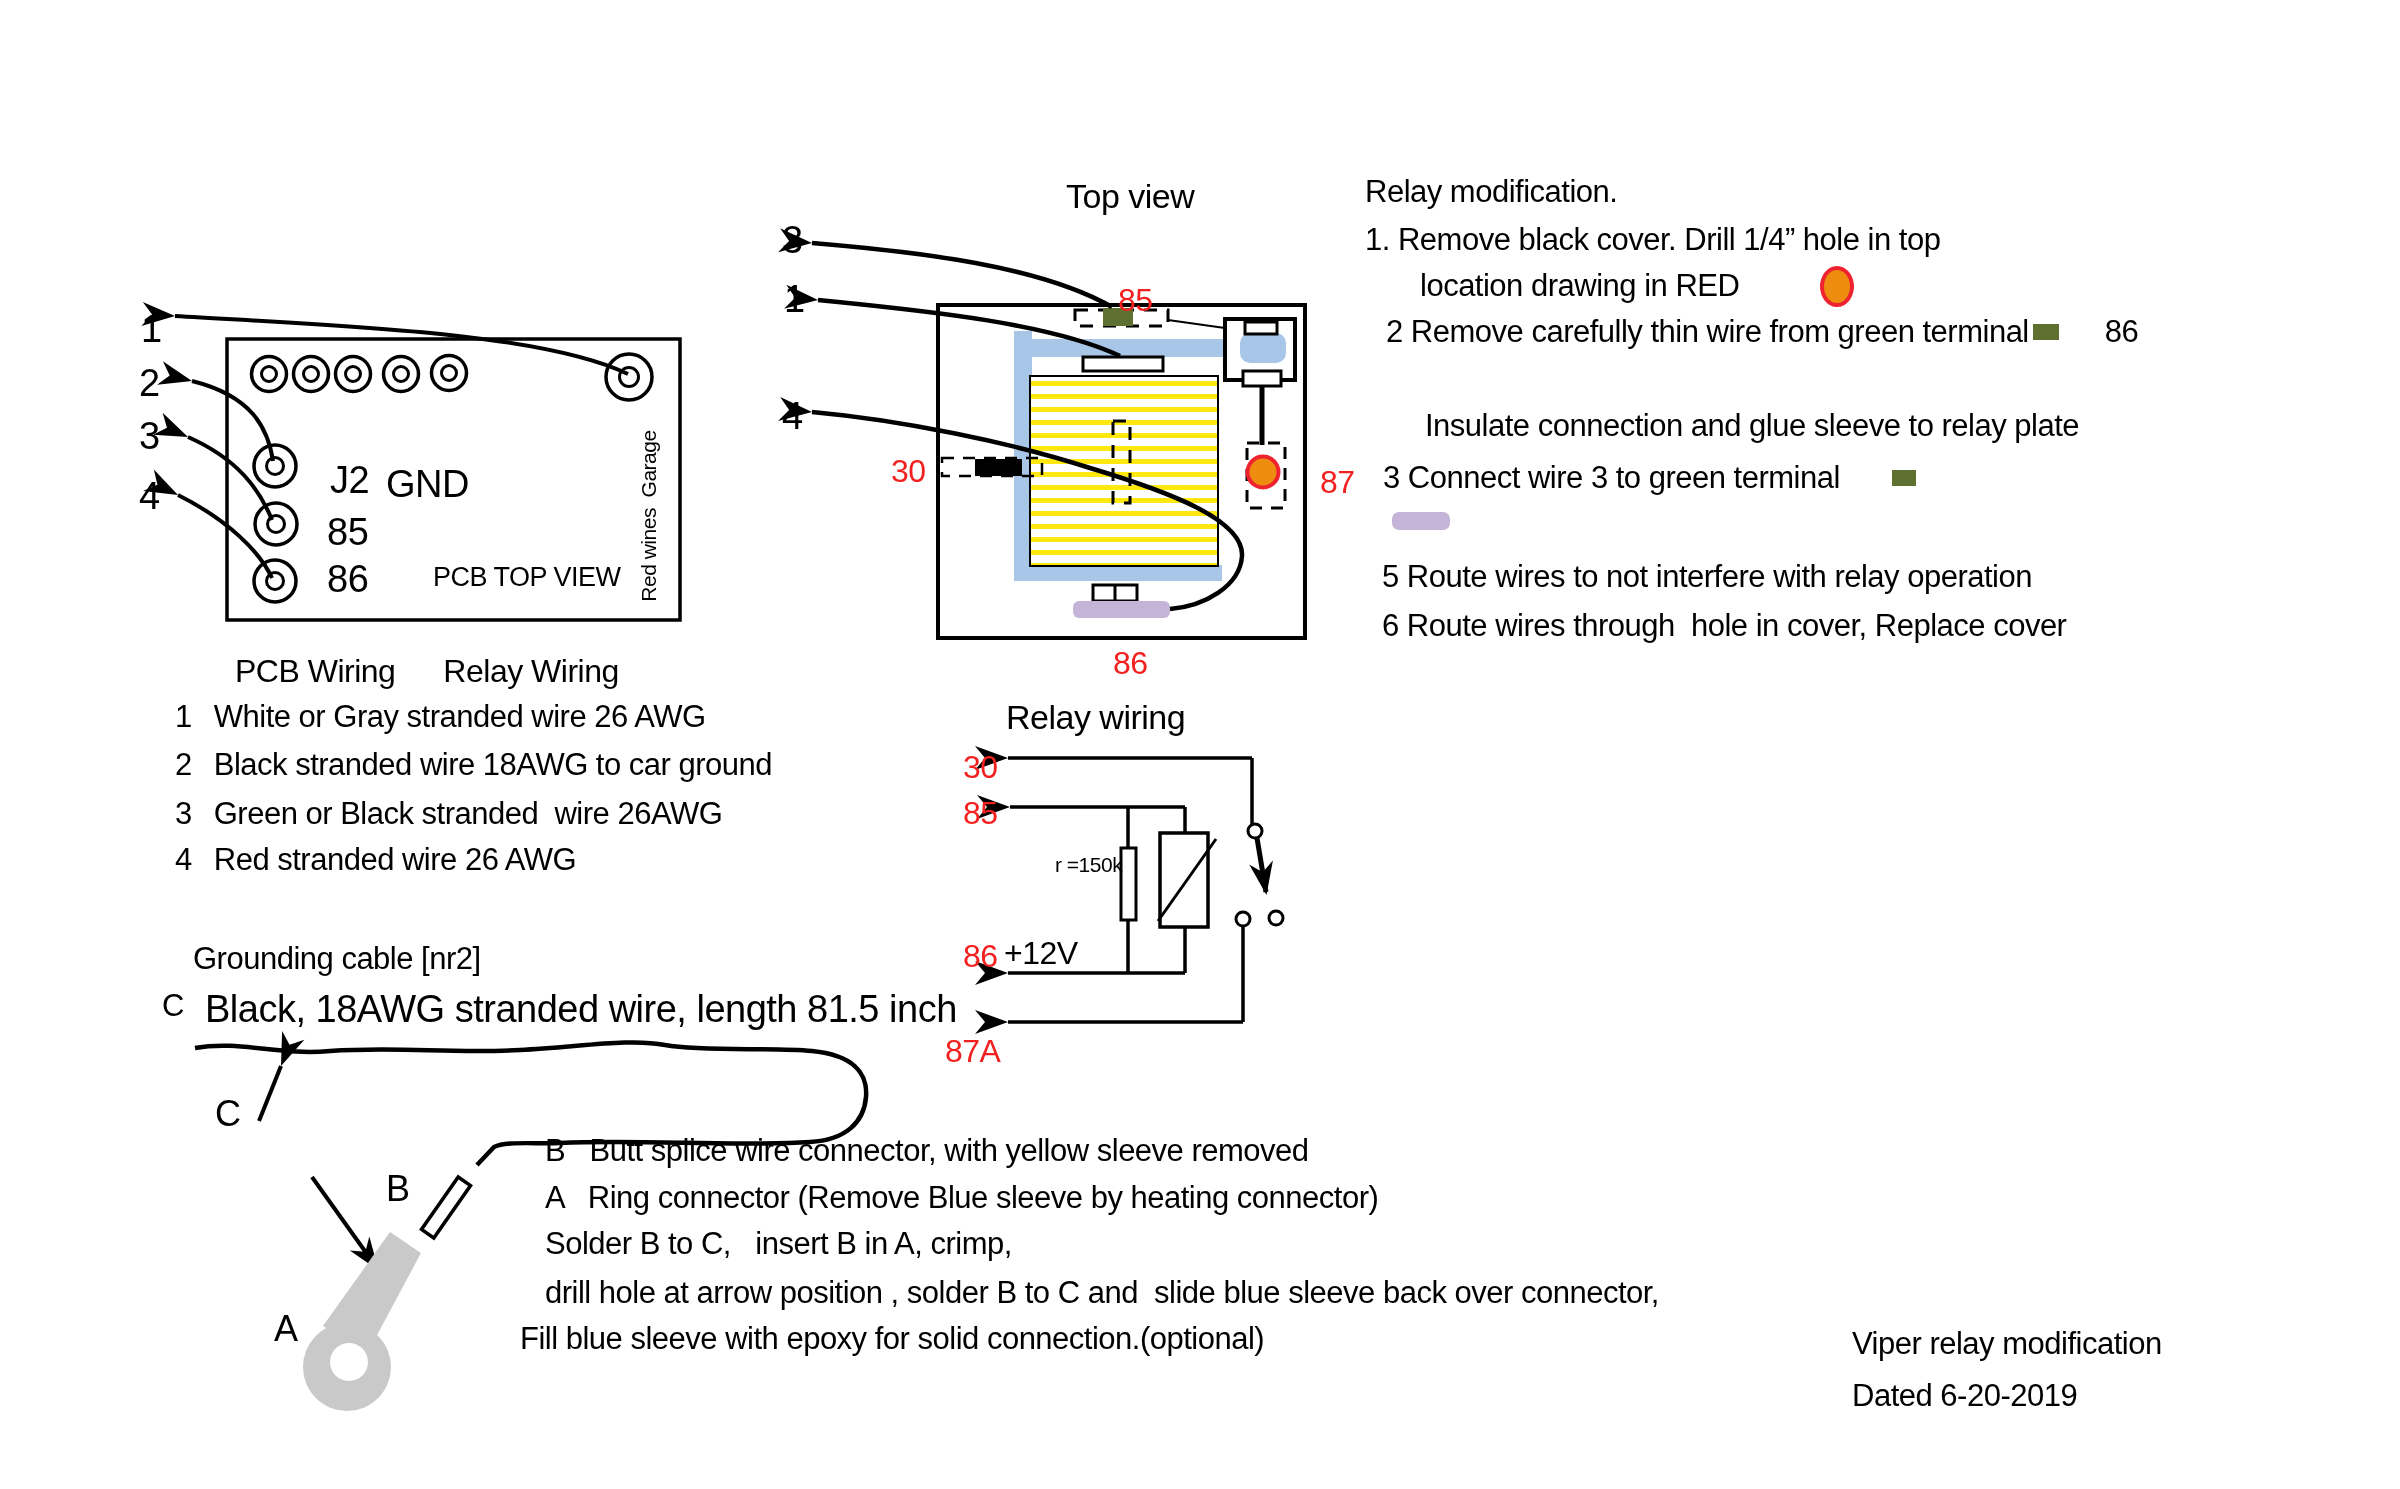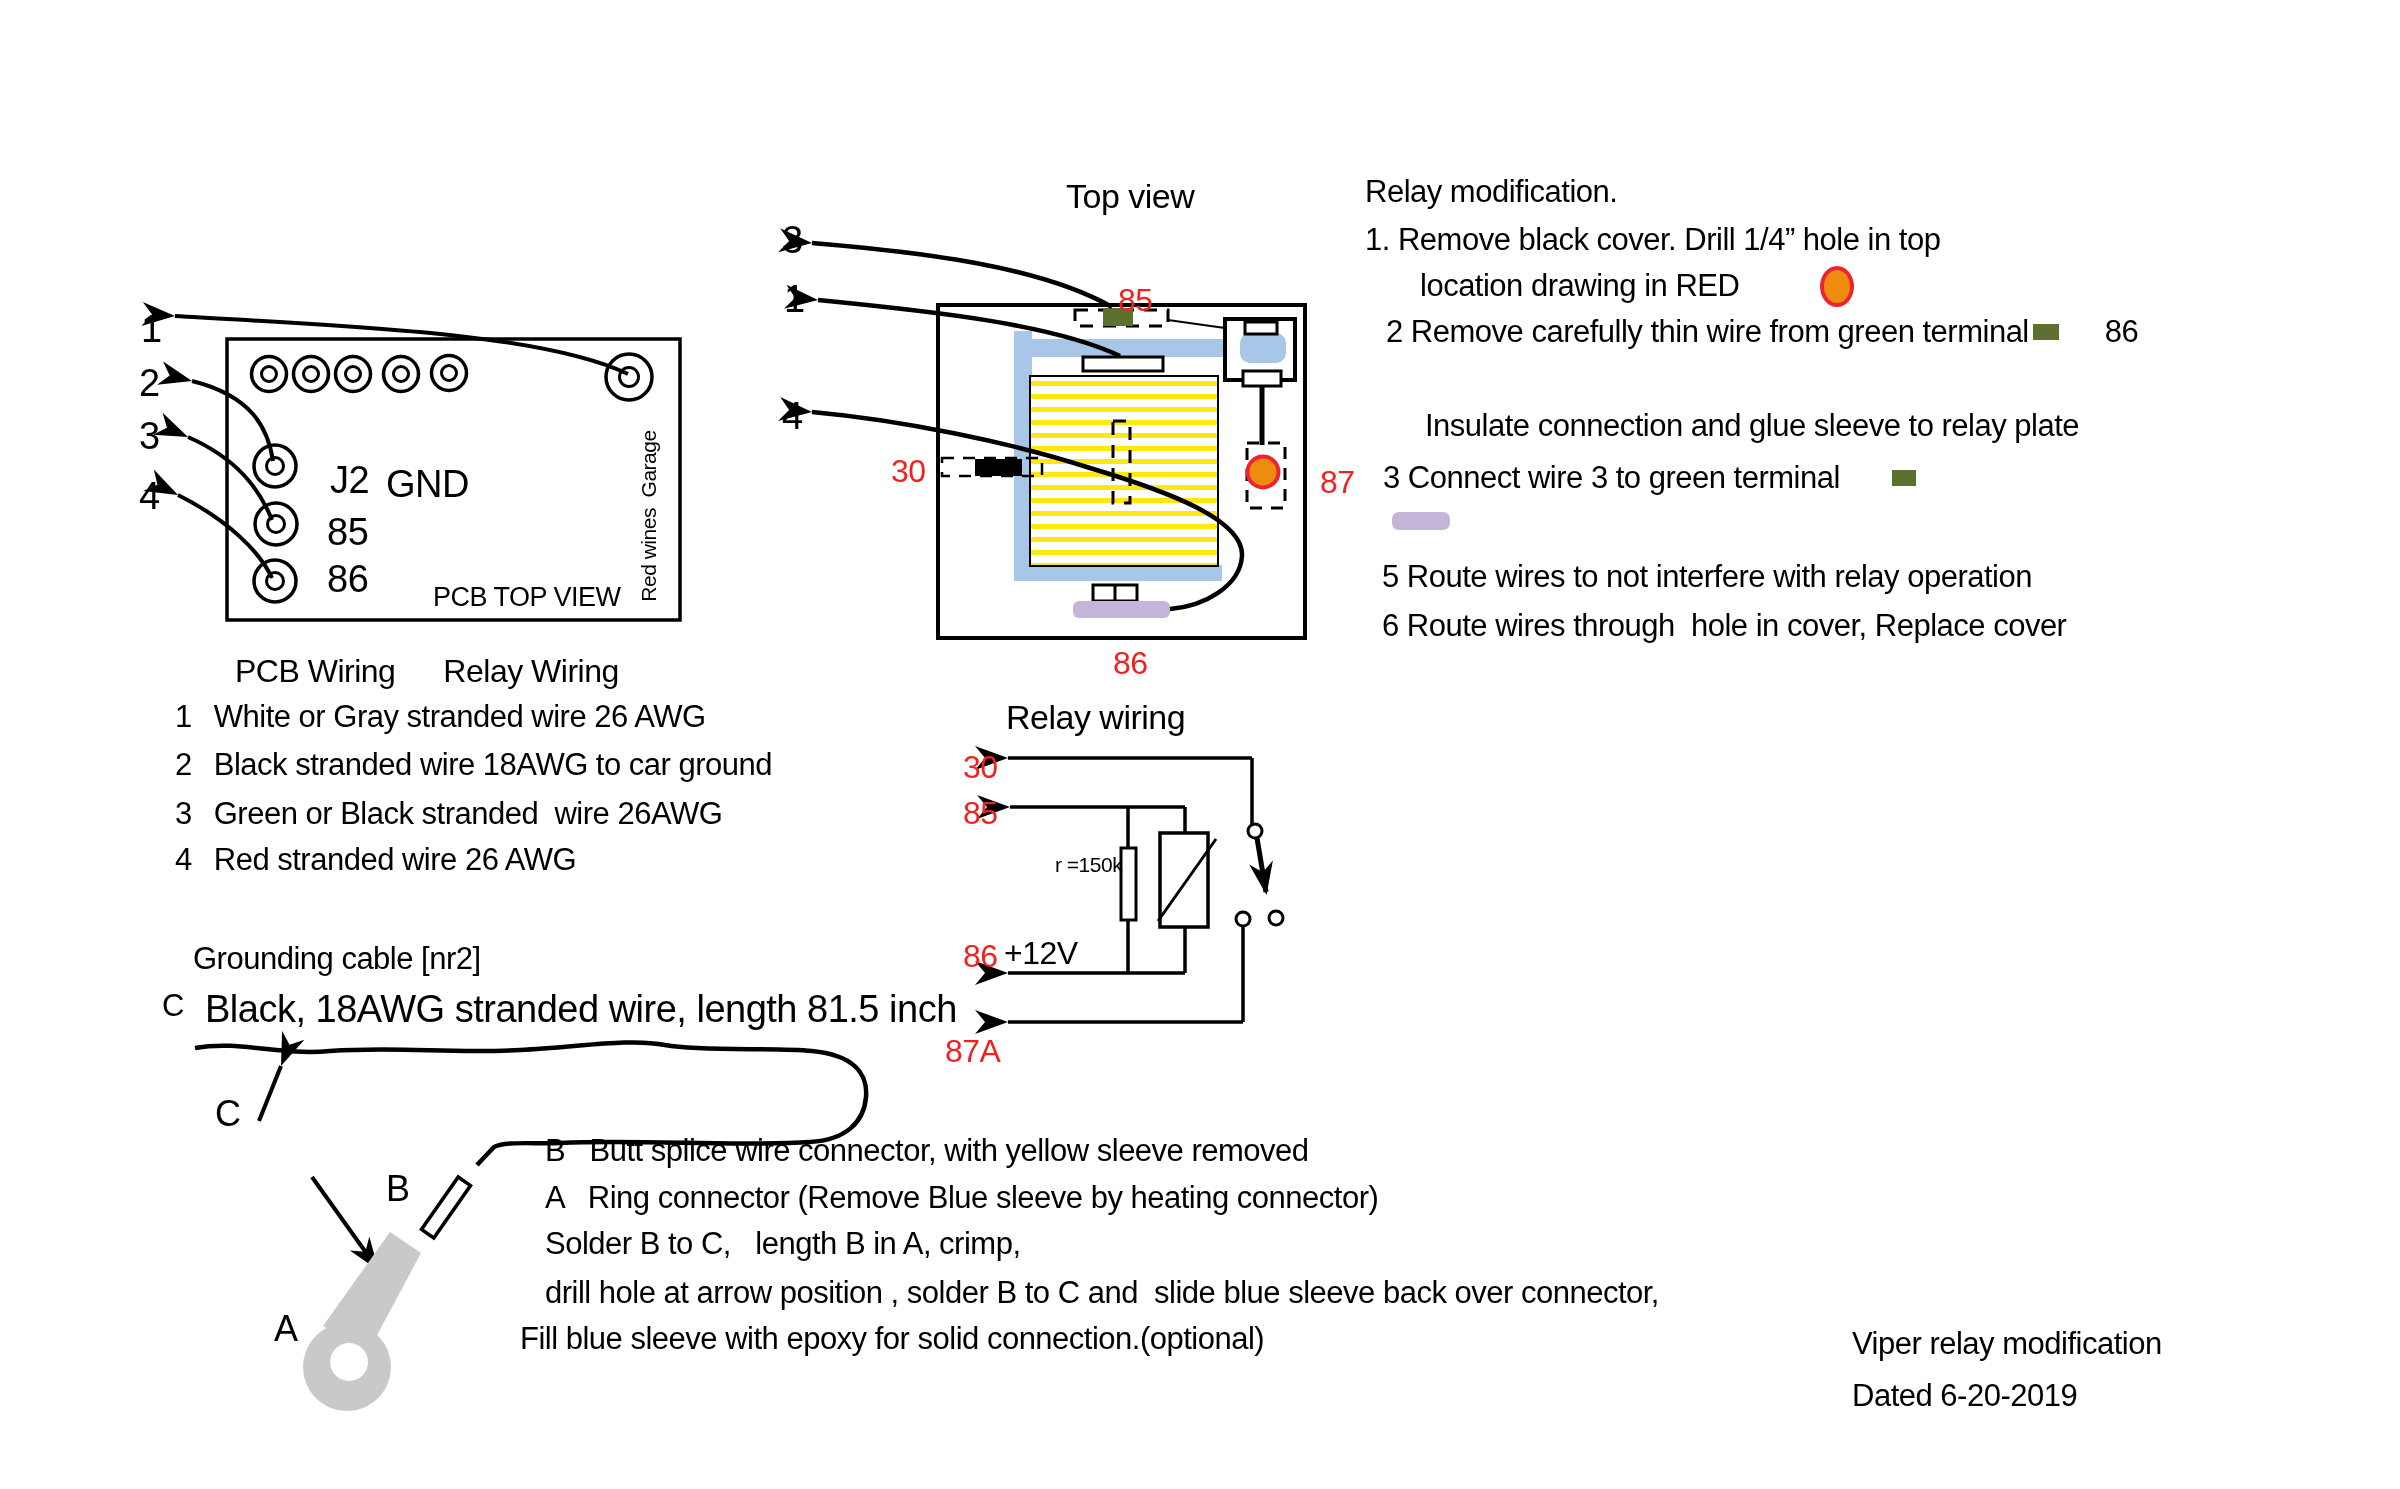--- a/index.html
+++ b/index.html
@@ -150,21 +150,21 @@
   </svg>
 
   <div class="t" style="left:141px;top:310px;font-size:38px;">1</div>
   <div class="t" style="left:139px;top:364px;font-size:38px;">2</div>
   <div class="t" style="left:139px;top:417px;font-size:38px;">3</div>
   <div class="t" style="left:139px;top:477px;font-size:38px;">4</div>
   <div class="t" style="left:330px;top:461px;font-size:38px;">J2</div>
   <div class="t" style="left:386px;top:465px;font-size:38px;">GND</div>
   <div class="t" style="left:327px;top:513px;font-size:38px;">85</div>
   <div class="t" style="left:327px;top:560px;font-size:38px;">86</div>
-  <div class="t" style="left:433px;top:563px;font-size:27px;margin-top:20px;">PCB TOP VIEW</div>
+  <div class="t" style="left:433px;top:563px;font-size:27px;">PCB TOP VIEW</div>
   <div class="t vtext" style="left:559px;top:505px;width:180px;text-align:center;font-size:21px;">Red wines  Garage</div>
 
   <div class="t" style="left:1066px;top:179px;font-size:34px;">Top view</div>
   <div class="t" style="left:782px;top:221px;font-size:38px;">3</div>
   <div class="t" style="left:784px;top:280px;font-size:38px;">1</div>
   <div class="t" style="left:782px;top:397px;font-size:38px;">4</div>
   <div class="t red" style="left:1118px;top:284px;font-size:32px;">85</div>
   <div class="t red" style="left:891px;top:455px;font-size:32px;">30</div>
   <div class="t red" style="left:1320px;top:466px;font-size:32px;">87</div>
   <div class="t red" style="left:1113px;top:647px;font-size:32px;">86</div>
@@ -220,20 +220,20 @@
 
   <div class="t" style="left:193px;top:943px;font-size:31px;">Grounding cable [nr2]</div>
   <div class="t" style="left:162px;top:990px;font-size:31px;">C</div>
   <div class="t" style="left:205px;top:990px;font-size:38px;">Black, 18AWG stranded wire, length 81.5 inch</div>
   <div class="t" style="left:215px;top:1095px;font-size:36px;">C</div>
   <div class="t" style="left:386px;top:1170px;font-size:36px;">B</div>
   <div class="t" style="left:274px;top:1310px;font-size:36px;">A</div>
 
   <div class="t" style="left:545px;top:1135px;font-size:31px;">B   Butt splice wire connector, with yellow sleeve removed</div>
   <div class="t" style="left:545px;top:1182px;font-size:31px;">A   Ring connector (Remove Blue sleeve by heating connector)</div>
-  <div class="t" style="left:545px;top:1228px;font-size:31px;">Solder B to C,   length B in A, crimp,</div>
+  <div class="t" style="left:545px;top:1228px;font-size:31px;">Solder B to C,   insert B in A, crimp,</div>
   <div class="t" style="left:545px;top:1277px;font-size:31px;">drill hole at arrow position , solder B to C and  slide blue sleeve back over connector,</div>
   <div class="t" style="left:520px;top:1323px;font-size:31px;">Fill blue sleeve with epoxy for solid connection.(optional)</div>
 
   <div class="t" style="left:1852px;top:1328px;font-size:31px;">Viper relay modification</div>
   <div class="t" style="left:1852px;top:1380px;font-size:31px;">Dated 6-20-2019</div>
 
 </div>
 
 </body></html>

